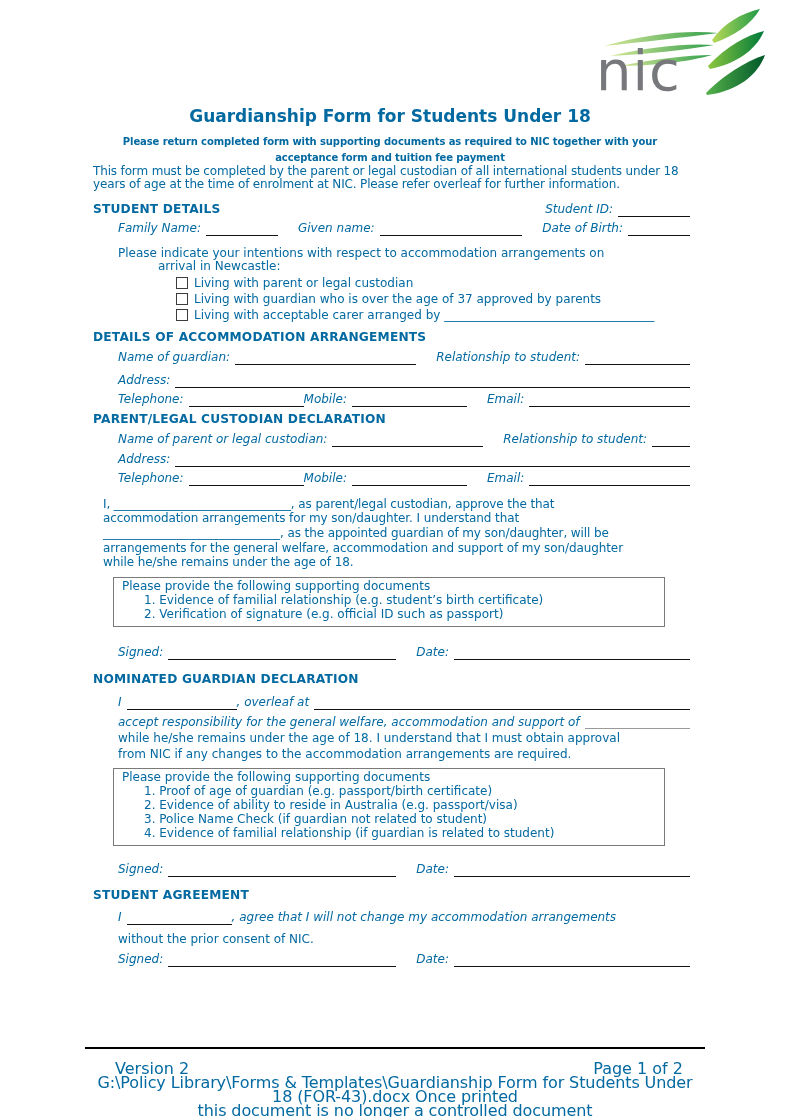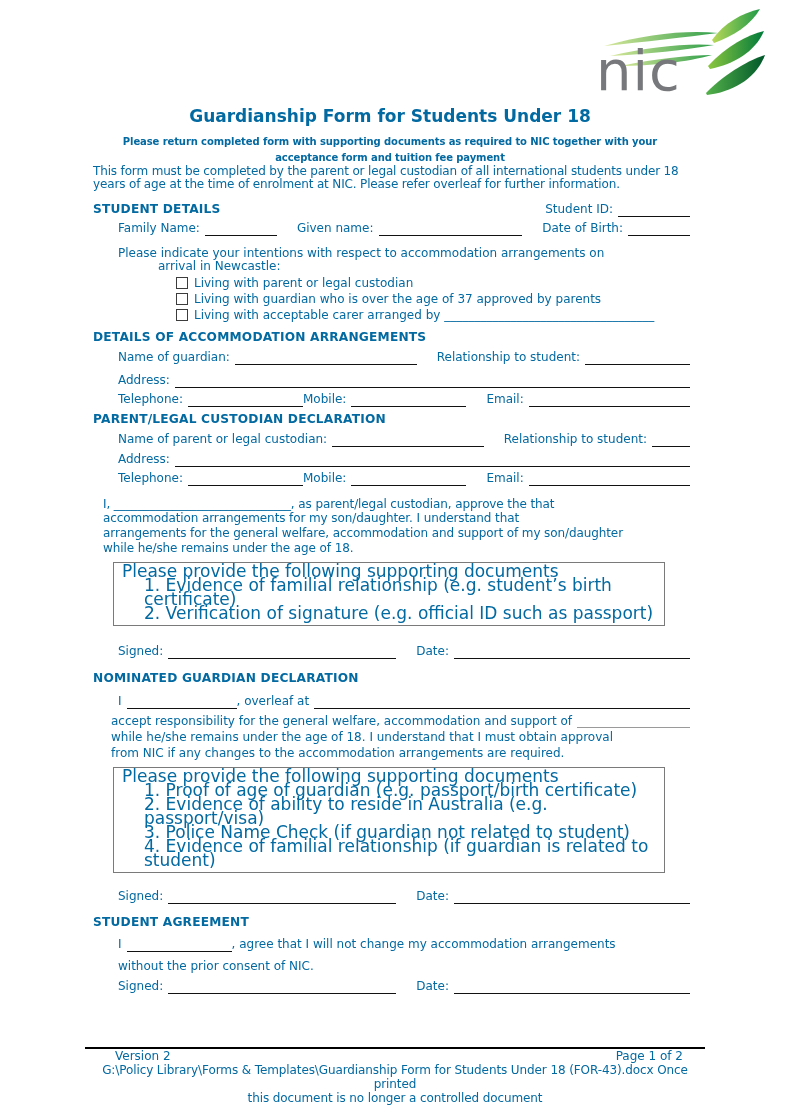--- a/index.html
+++ b/index.html
@@ -9,21 +9,21 @@
     box-sizing:border-box;padding:0 100px 0 93px;overflow:hidden;
   }
   .logo{position:absolute;top:6px;right:24px;width:172px;height:92px;}
   .logo svg{display:block;}
   .pageCenter{margin-left:-8px;margin-right:-5px;text-align:center;}
   .title{margin-top:106px;font-size:17px;font-weight:bold;line-height:20px;}
   .subtitle{margin-top:8px;font-size:10px;font-weight:bold;line-height:15.5px;padding:0 6px;letter-spacing:-0.1px;}
   .intro{margin-top:0;line-height:13.4px;letter-spacing:-0.15px;}
   .sect{font-weight:bold;font-size:12.2px;letter-spacing:0.2px;white-space:nowrap;}
   .row{display:flex;align-items:flex-start;}
-  .lbl{white-space:nowrap;margin-right:5px;}
+  .lbl{white-space:nowrap;margin-right:5px;font-style:italic;}
   .ul{height:14px;border-bottom:1.4px solid #121212;display:inline-block;}
   .ul.thin{border-bottom:1px solid #9a9a9a;}
   .grow{flex:1 1 auto;}
   .sp{flex:1 1 auto;}
   .headRow{margin-top:10px;}
   .famRow{margin-top:4px;}
   .frow{margin-left:25px;}
   .intent1{margin-top:11px;margin-left:25px;line-height:13.5px;}
   .intent2{margin-left:65px;line-height:13.5px;}
   .chkBlock{margin-left:83px;margin-top:2px;}
@@ -33,34 +33,34 @@
   .h-par{margin-top:5px;}
   .h-nom{margin-top:12px;}
   .h-agr{margin-top:11px;}
   .gRow{margin-top:6px;}
   .aRow{margin-top:8px;}
   .tRow{margin-top:4px;}
   .pnRow{margin-top:6px;}
   .paRow{margin-top:5px;}
   .ptRow{margin-top:4px;}
   .decl{margin-top:11px;margin-left:10px;line-height:14.6px;letter-spacing:-0.1px;}
-  .docbox{border:1px solid #7a7a7a;margin:7px 25px 0 20px;padding:2px 8px 4px;font-size:17px;line-height:13.9px;}
+  .docbox{border:1px solid #7a7a7a;margin:7px 25px 0 20px;padding:2px 8px 4px;font-size:12px;line-height:13.9px;}
   .docbox .item{margin-left:22px;}
   .sigRow{margin-top:18px;}
   .sigRow2{margin-top:16px;}
   .sigRow3{margin-top:6px;}
   .nomLine1{margin-top:9px;margin-left:25px;}
-  .nomPara{margin-left:18px;margin-top:3px;text-align:right;}
+  .nomPara{margin-left:25px;margin-top:3px;text-align:right;}
   .nomPara .pline{display:flex;align-items:flex-end;height:16.2px;}
   .agrLine1{margin-top:8px;margin-left:25px;}
   .agrLine2{margin-top:7px;margin-left:25px;line-height:14px;}
   .w62{width:62px;} .w72{width:72px;} .w105{width:105px;} .w110{width:110px;}
   .w115{width:115px;} .w38{width:38px;} .w228{width:228px;}
   .gap20{margin-left:20px;}
-  .footer{position:absolute;left:85px;right:85px;top:1047px;border-top:2.5px solid #000;padding-top:0;font-size:12px;line-height:14px;}
+  .footer{position:absolute;left:85px;right:85px;top:1047px;border-top:2.5px solid #000;padding-top:13px;font-size:16px;line-height:14px;}
   .footRow{display:flex;justify-content:space-between;padding:0 22px 0 30px;}
   .footCenter{text-align:center;letter-spacing:-0.1px;}
 </style>
 </head>
 <body>
 
 <div class="page">
 
   <div class="logo">
     <svg width="172" height="92" viewBox="0 0 172 92">
@@ -174,20 +174,21 @@
     <span class="ul w115"></span>
     <span class="lbl">Mobile:</span>
     <span class="ul w115"></span>
     <span class="lbl gap20">Email:</span>
     <span class="ul grow"></span>
   </div>
 
   <div class="decl">
     <div>I, ______________________________, as parent/legal custodian, approve the that</div>
     <div>accommodation arrangements for my son/daughter.  I understand that</div>
+    <div>______________________________, as the appointed guardian of my son/daughter, will be</div>
     <div>arrangements for the general welfare, accommodation and support of my son/daughter</div>
     <div>while he/she remains under the age of 18.</div>
   </div>
 
   <div class="docbox">
     <div>Please provide the following supporting documents</div>
     <div class="item">1.  Evidence of familial relationship (e.g. student’s birth certificate)</div>
     <div class="item">2.  Verification of signature (e.g. official ID such as passport)</div>
   </div>
 

